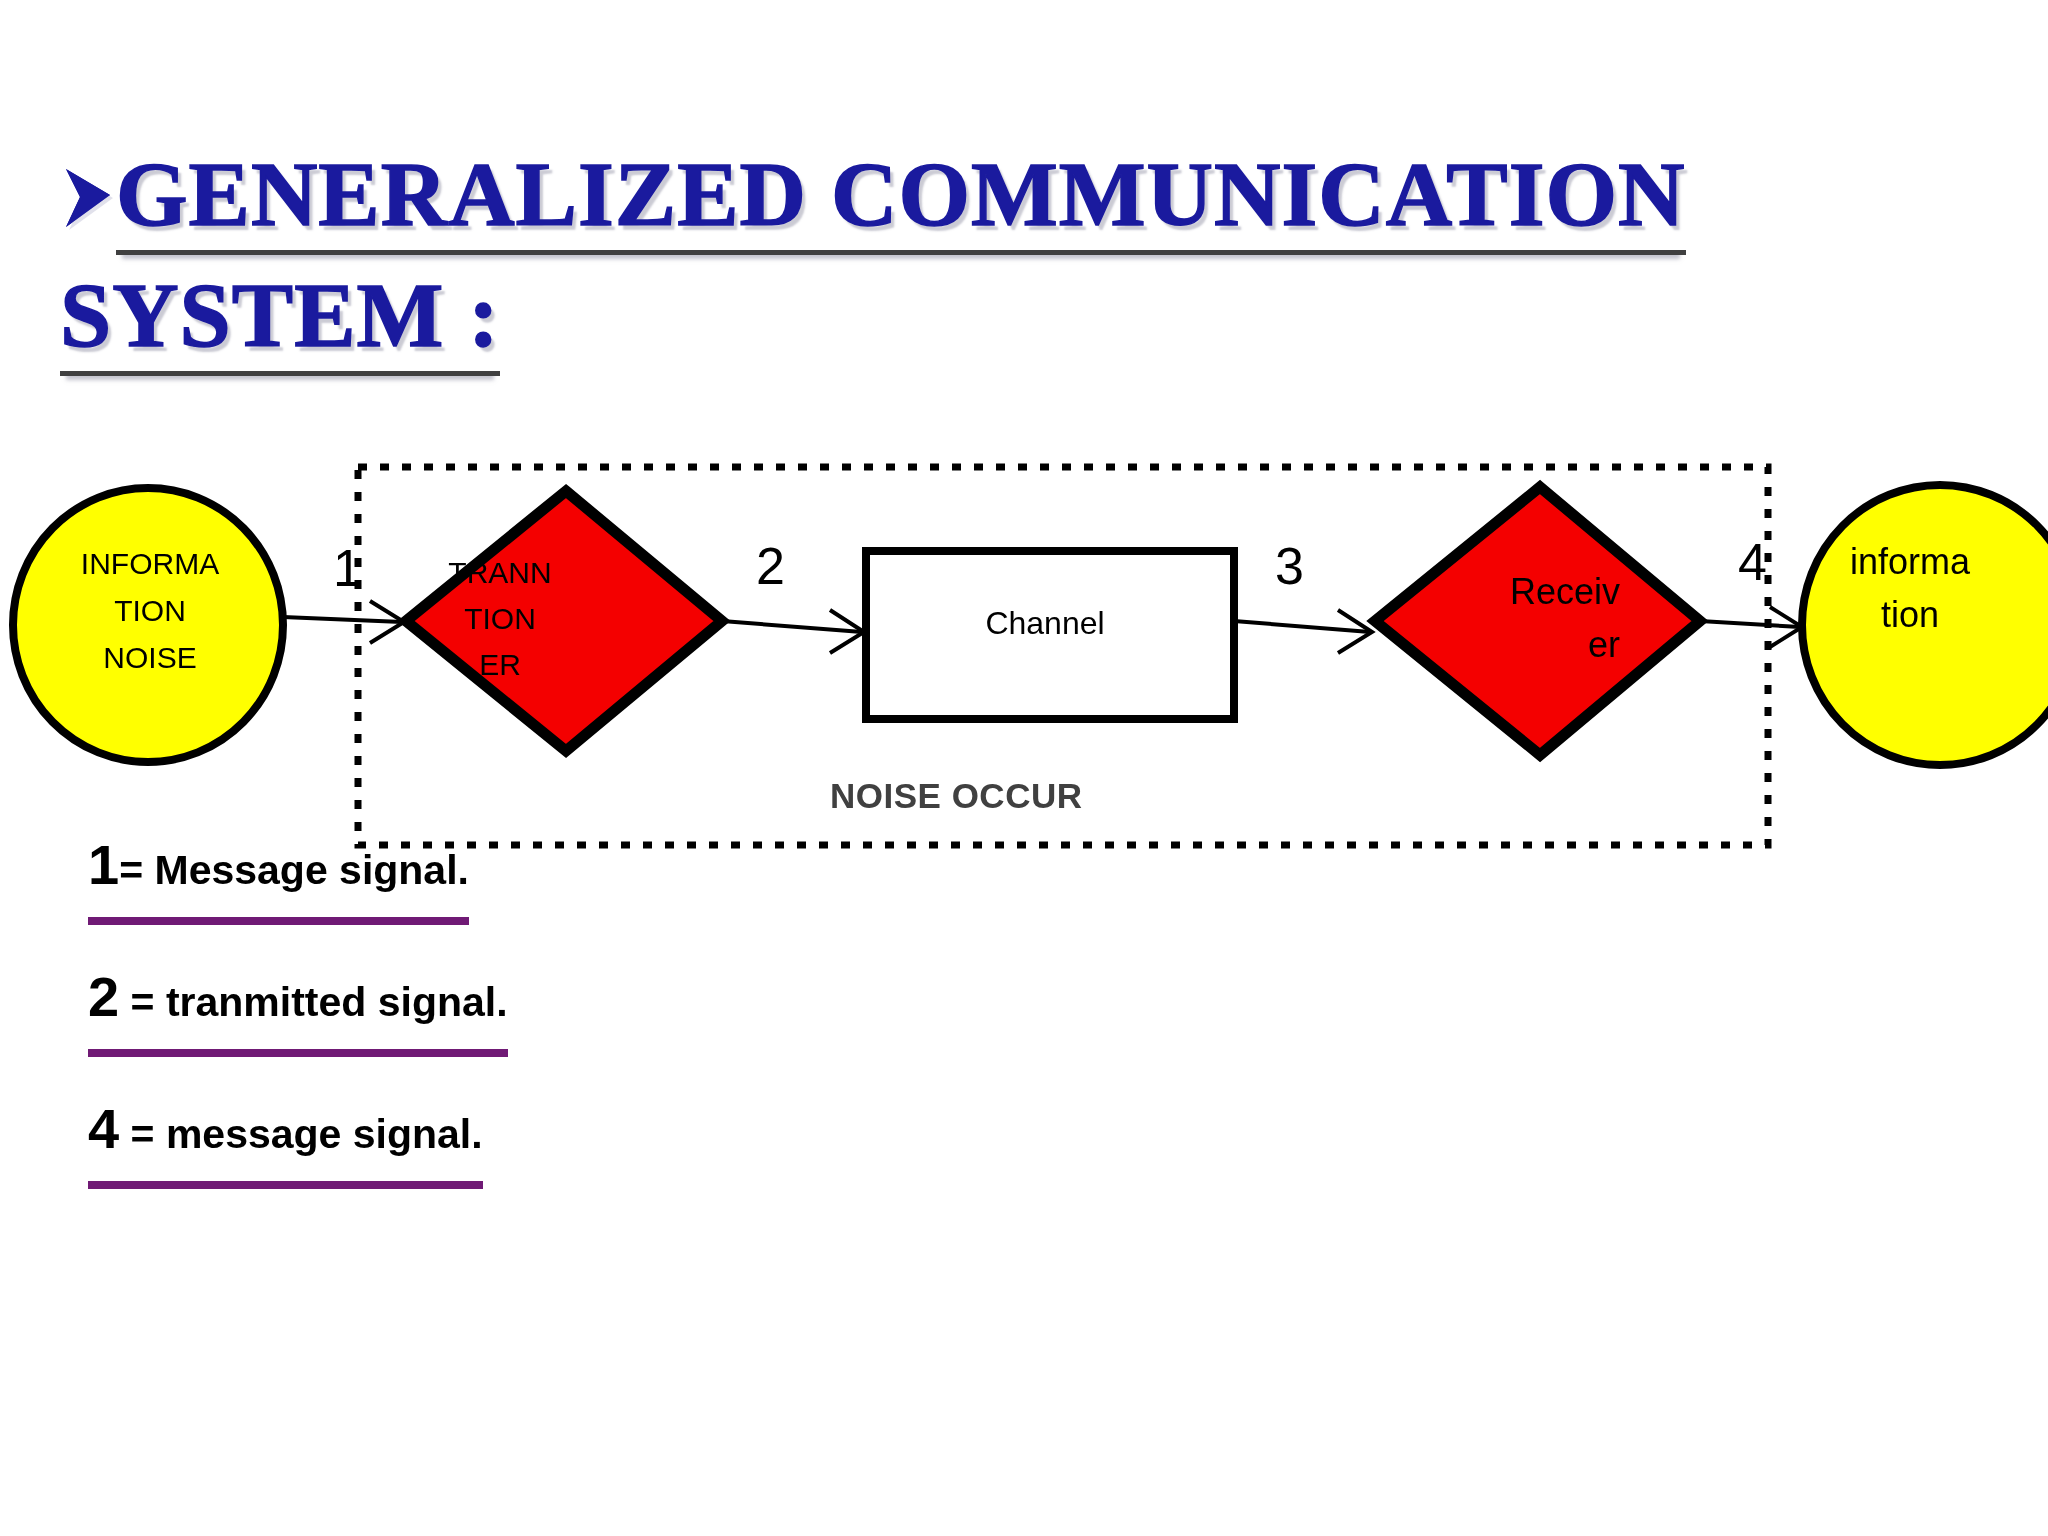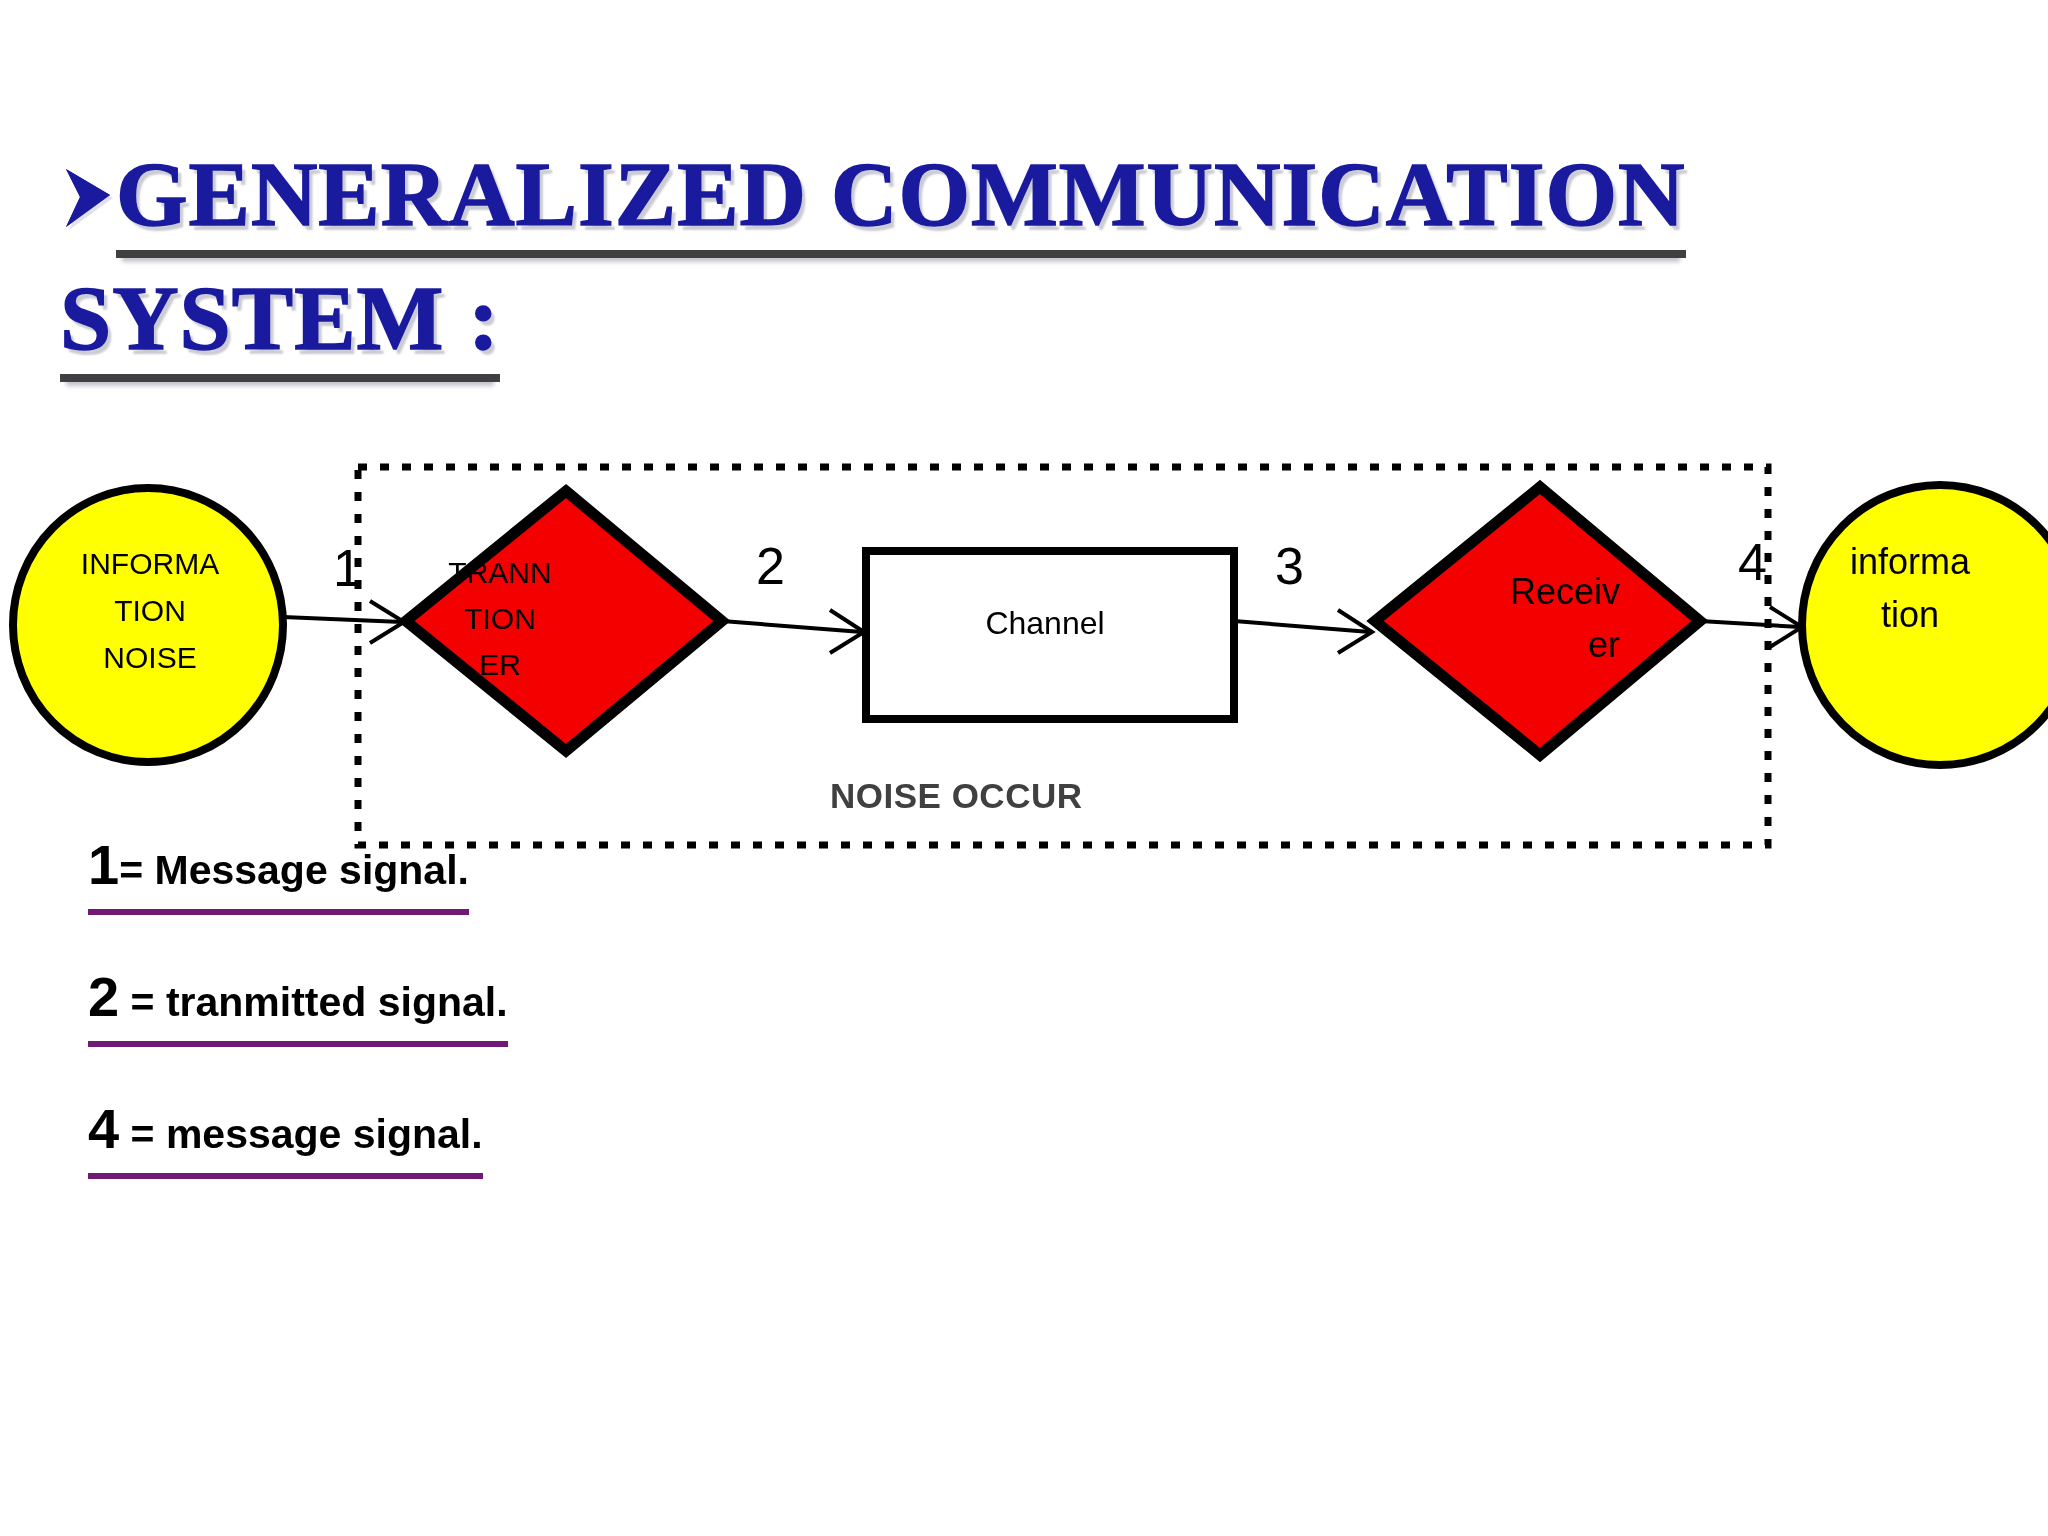--- a/index.html
+++ b/index.html
@@ -39,21 +39,21 @@
     display: inline-block;
     width: 56px;
     vertical-align: middle;
     position: relative;
     top: -6px;
   }
   .title-bullet svg { display: block; }
   .title-text {
     display: inline-block;
     position: relative;
-    border-bottom: 8px solid #404040;
+    border-bottom: 5px solid #404040;
     padding-bottom: 2px;
     box-shadow: 0 10px 4px -6px rgba(140,140,160,0.5);
   }
   .title-inner {
     position: relative;
     display: inline-block;
     -webkit-text-stroke: 1.5px #1a1a9e;
     color: #1a1a9e;
   }
   .title-inner::before {
@@ -148,22 +148,22 @@
   }
   .legend-item {
     position: relative;
     margin-bottom: 72px;
     white-space: nowrap;
     line-height: 60px;
     height: 60px;
   }
   .legend-inner {
     display: inline-block;
-    border-bottom: 6px solid #701a75;
-    padding-bottom: 0;
+    border-bottom: 8px solid #701a75;
+    padding-bottom: 8px;
   }
   .legend-num {
     font-family: "Liberation Sans", sans-serif;
     font-weight: bold;
     font-size: 56px;
     color: #000000;
     vertical-align: baseline;
   }
   .legend-text {
     font-family: "Liberation Sans", sans-serif;

